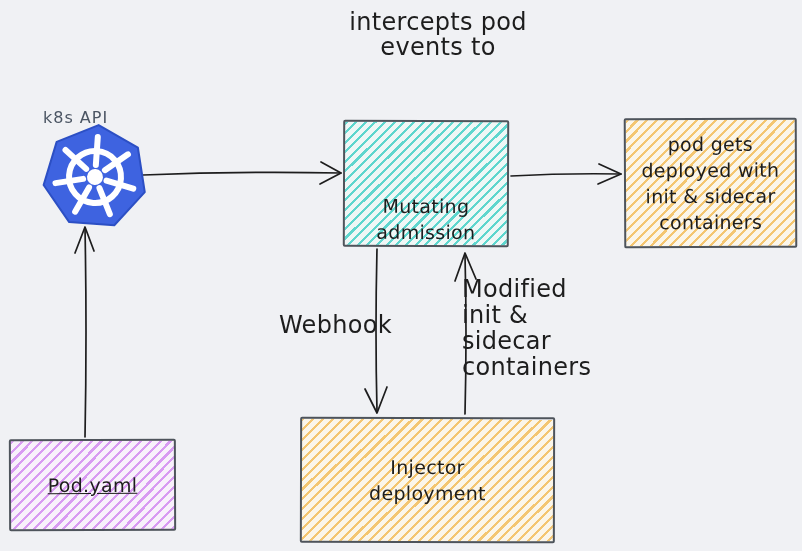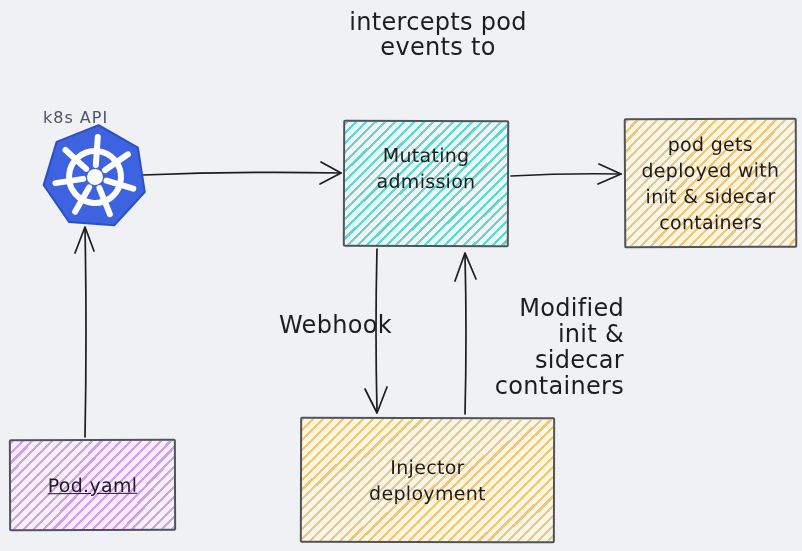--- a/index.html
+++ b/index.html
@@ -19,30 +19,30 @@
   .helm{stroke:#ffffff;stroke-width:6;fill:none;stroke-linecap:round;}
   .helm-hub{fill:#ffffff;stroke:none;}
 
   .box{position:absolute;display:flex;flex-direction:column;align-items:center;justify-content:center;
        border:2.4px solid var(--box-border);border-radius:2px;color:var(--ink);
        font-size:19px;line-height:26px;text-align:center;letter-spacing:.3px;}
   .box-teal{background:repeating-linear-gradient(135deg,var(--teal) 0 2.2px,var(--teal-bg) 2.2px 6.8px);}
   .box-yellow{background:repeating-linear-gradient(135deg,var(--yellow) 0 2.2px,var(--yellow-bg) 2.2px 7px);}
   .box-purple{background:repeating-linear-gradient(135deg,var(--purple) 0 2.2px,var(--purple-bg) 2.2px 7px);}
 
-  .mutating{left:343px;top:120px;width:166px;height:127px;justify-content:flex-start;padding-top:20px;box-sizing:border-box;transform:rotate(.2deg);}
+  .mutating{left:343px;top:120px;width:166px;height:127px;justify-content:flex-end;padding-top:20px;box-sizing:border-box;transform:rotate(.2deg);}
   .deployed{left:624px;top:118px;width:169px;height:126px;transform:rotate(-.25deg);}
   .injector{left:300px;top:417px;width:251px;height:122px;transform:rotate(.15deg);}
   .podyaml{left:9px;top:439px;width:163px;height:88px;transform:rotate(-.2deg);text-decoration:underline;}
 
   .note{position:absolute;color:var(--ink);font-size:24px;letter-spacing:.3px;}
   .top-note{left:328px;top:10px;width:220px;line-height:25px;text-align:center;}
   .k8s-label{left:43px;top:72px;color:var(--muted-label);font-size:16px;letter-spacing:1px;margin-top:36px;}
   .webhook-label{left:279px;top:311px;}
-  .modified-note{left:462px;top:295px;width:162px;line-height:26px;text-align:right;}
+  .modified-note{left:462px;top:276px;width:162px;line-height:26px;text-align:left;}
 </style>
 </head>
 <body>
 
 <div class="canvas">
 
   <svg class="overlay" viewBox="0 0 802 551">
 
     <g>
       <path class="stroke-ink" d="M85 437 Q87 332 85 228"></path>

